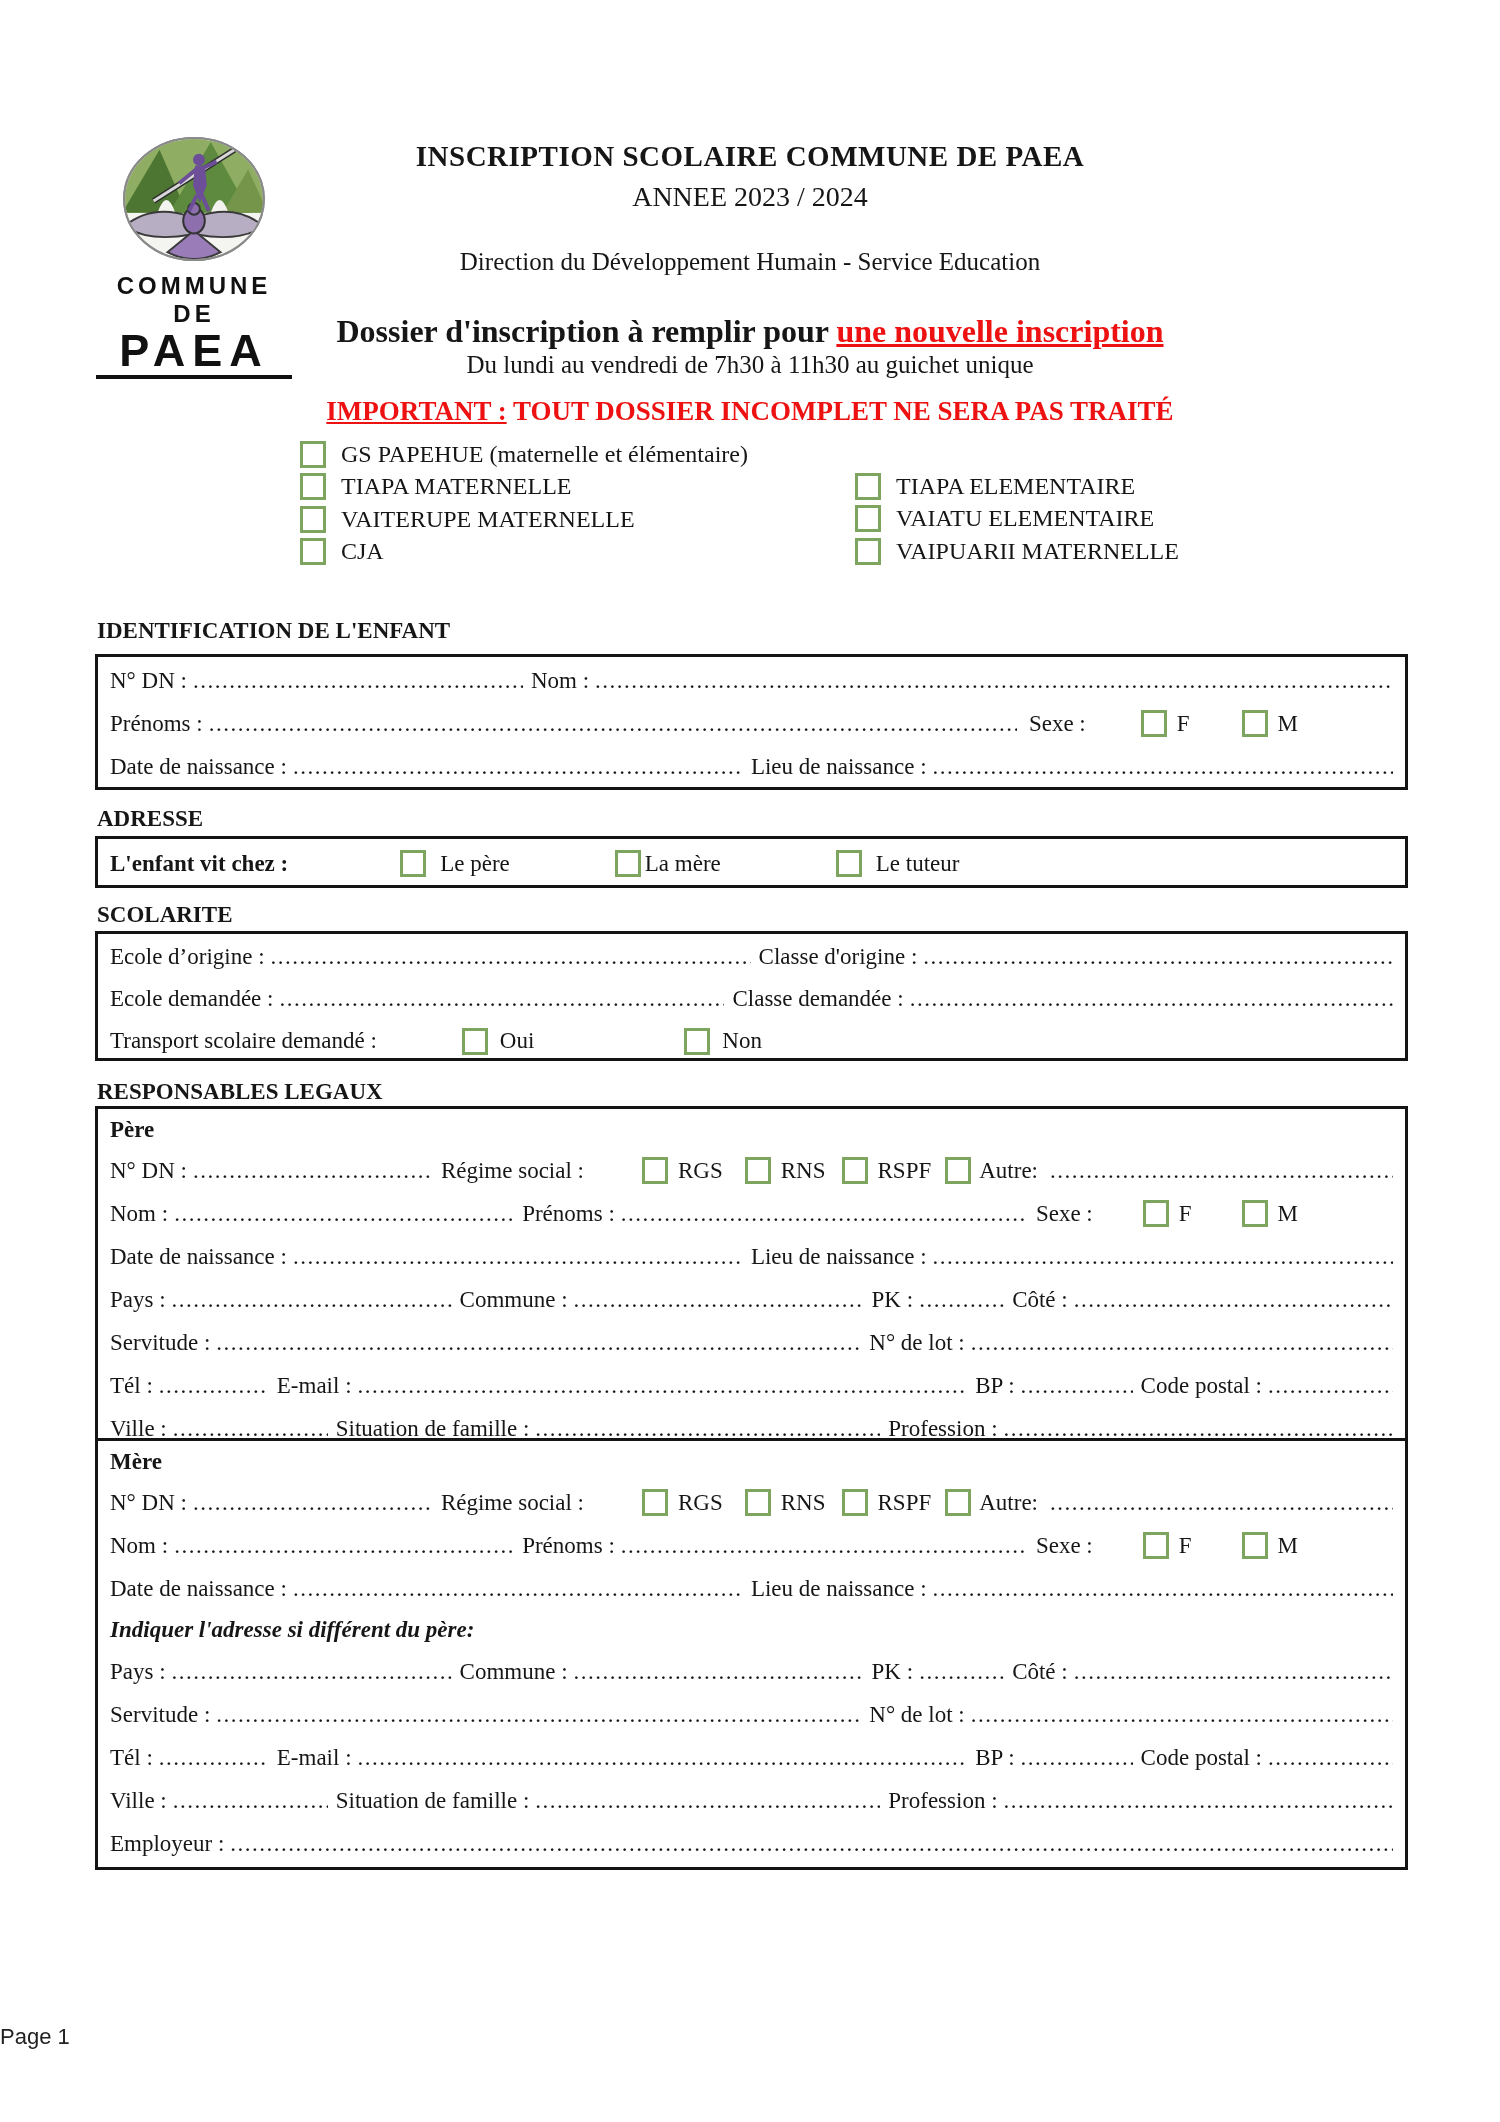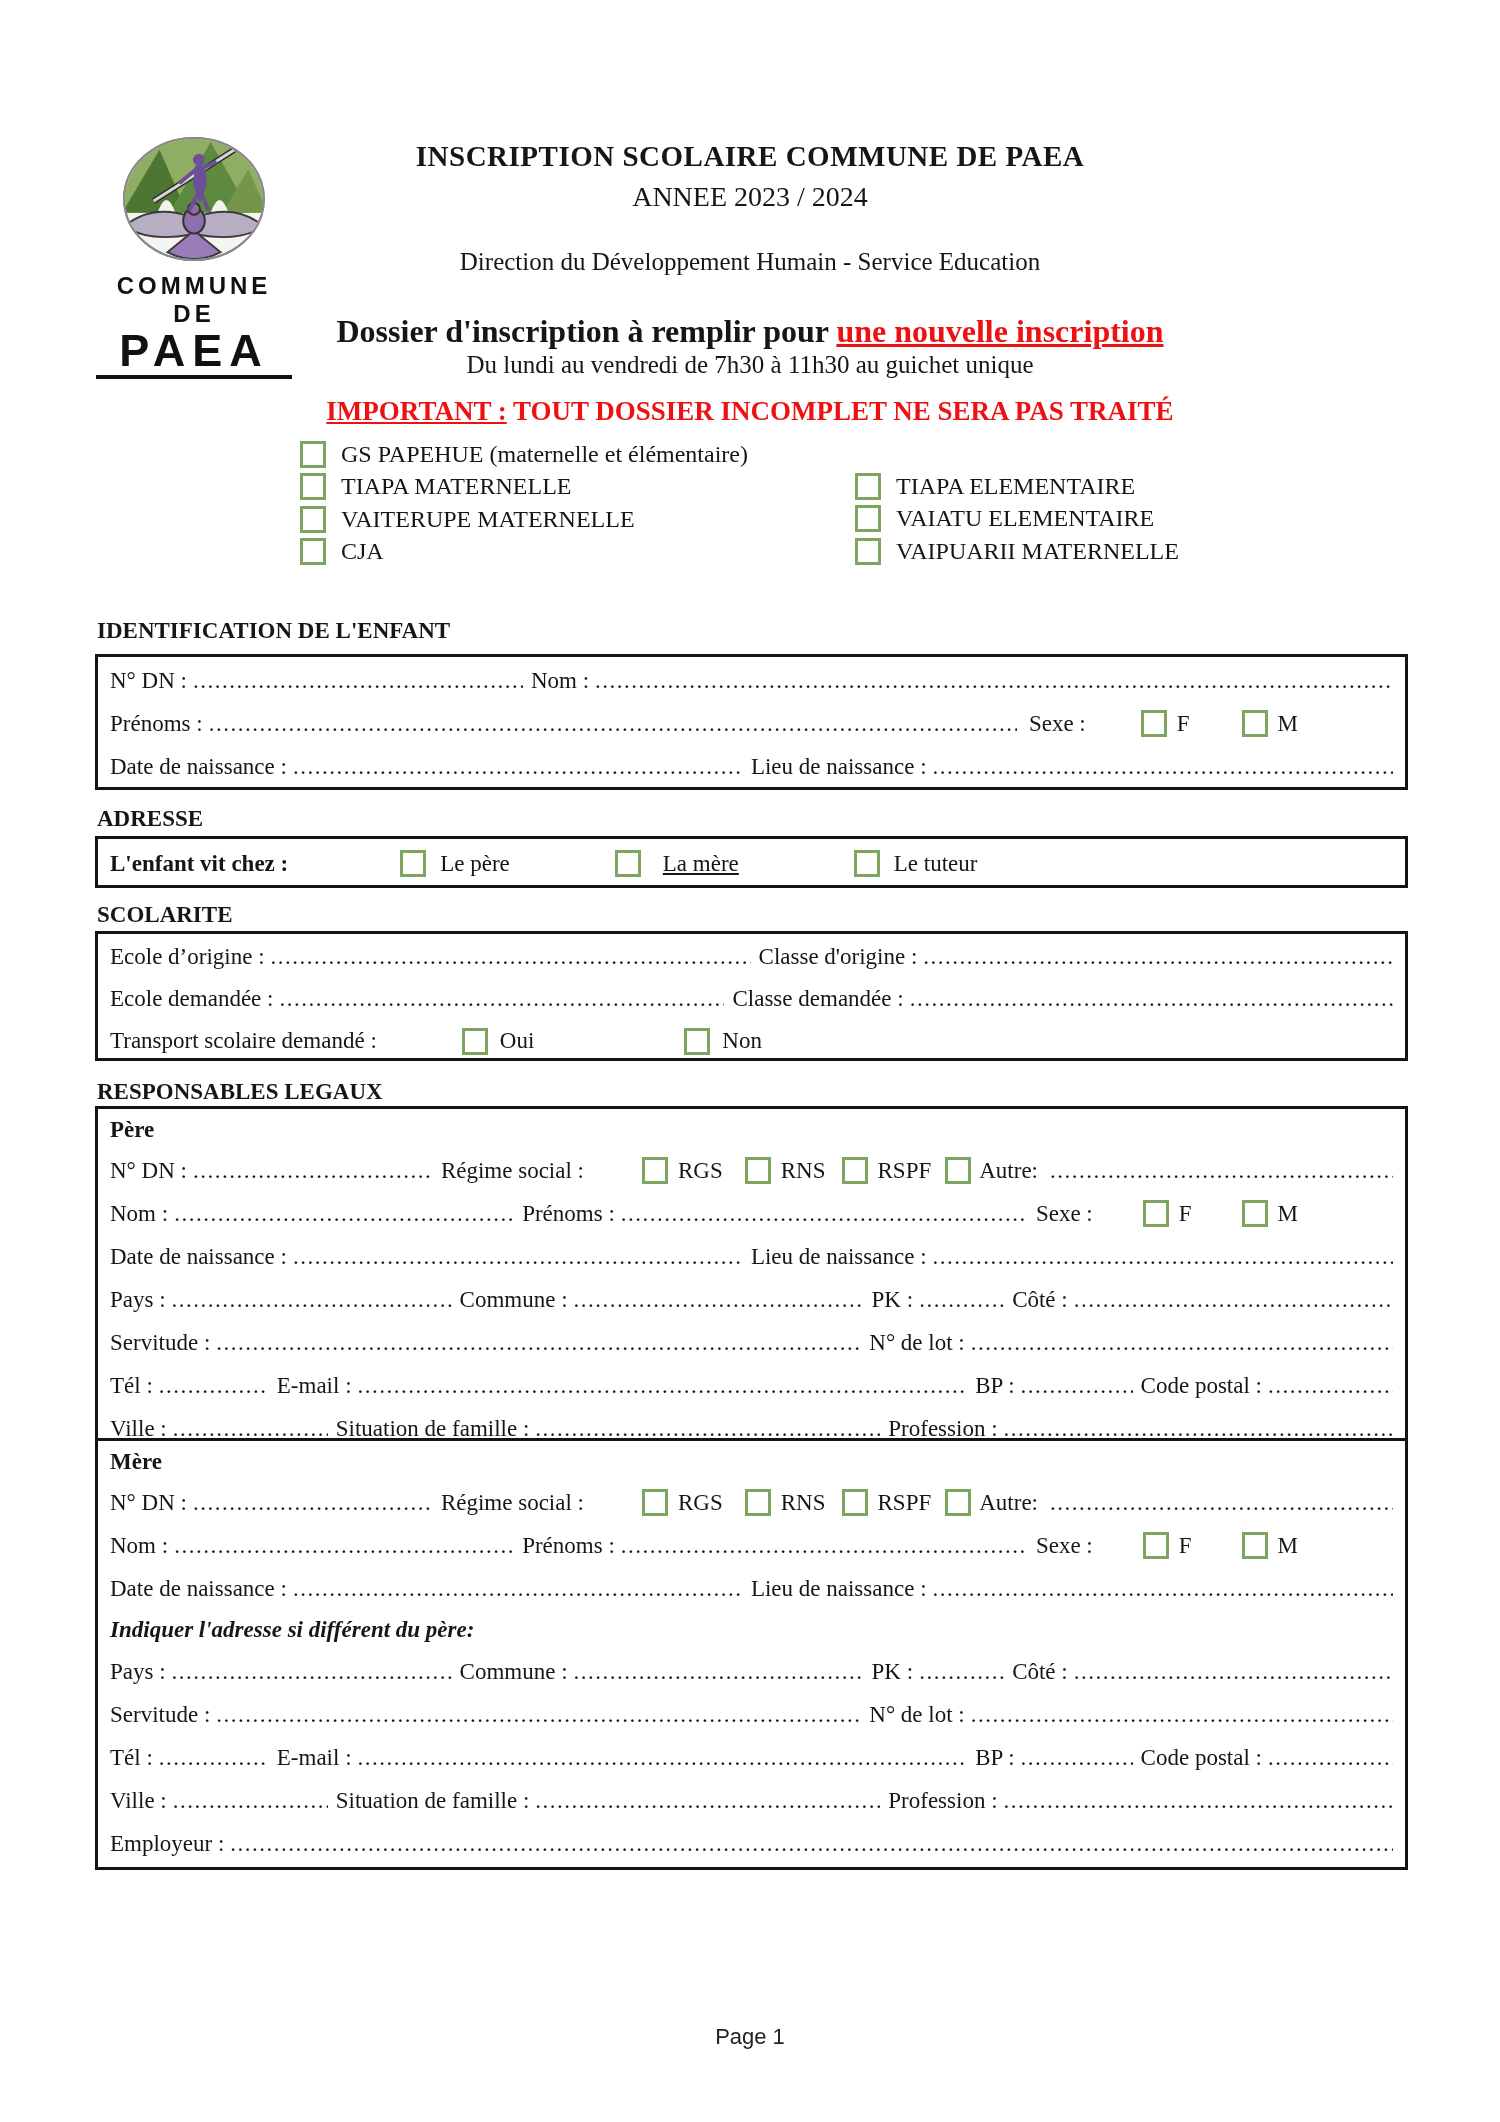--- a/index.html
+++ b/index.html
@@ -40,21 +40,21 @@
   .row-note{height:40px;font-weight:bold;font-style:italic;}
   .lbl{flex:0 0 auto;}
   .b{font-weight:bold;}
   .dots{flex:1 1 auto;min-width:0;overflow:hidden;margin-left:6px;}
   .dots::after{
     content:"...........................................................................................................................................................................................................................................................................................................................";
     letter-spacing:1.5px;
   }
   .ml8{margin-left:8px;}.ml10{margin-left:10px;}.ml12{margin-left:12px;}
   
-  .footer{left:0;width:1500px;top:2024px;text-align:center;
+  .footer{left:0;width:1500px;top:2024px;text-align:left;
     font-family:"Liberation Sans",sans-serif;font-size:22px;color:#222;}
 </style>
 </head>
 <body>
 
 <div class="abs logo">
   <svg width="148" height="130" viewBox="0 0 150 132">
     <defs>
         <clipPath id="lc">
           <ellipse cx="75" cy="64" rx="70" ry="61"></ellipse>
@@ -151,21 +151,21 @@
   </div>
 </div>
 
 <div class="abs sec-title" style="top:806px;">ADRESSE</div>
 <div class="abs fbox" style="top:836px;height:52px;">
   <div class="row" style="height:45px;">
     <span class="lbl b">L'enfant vit chez :</span>
     <span class="cb" style="margin-left:112px;"></span>
     <span class="lbl" style="margin-left:14px;">Le père</span>
     <span class="cb" style="margin-left:105px;"></span>
-    <span class="lbl" style="margin-left:22px;text-decoration:underline;">La mère</span>
+    <span class="lbl" style="margin-left:4px;">La mère</span>
     <span class="cb" style="margin-left:115px;"></span>
     <span class="lbl" style="margin-left:14px;">Le tuteur</span>
   </div>
 </div>
 
 <div class="abs sec-title" style="top:902px;">SCOLARITE</div>
 <div class="abs fbox" style="top:931px;height:130px;text-align:right;">
   <div class="row" style="height:42px;">
     <span class="lbl">Ecole d’origine :</span>
     <span class="dots" style="flex:0 0 480px;"></span>

